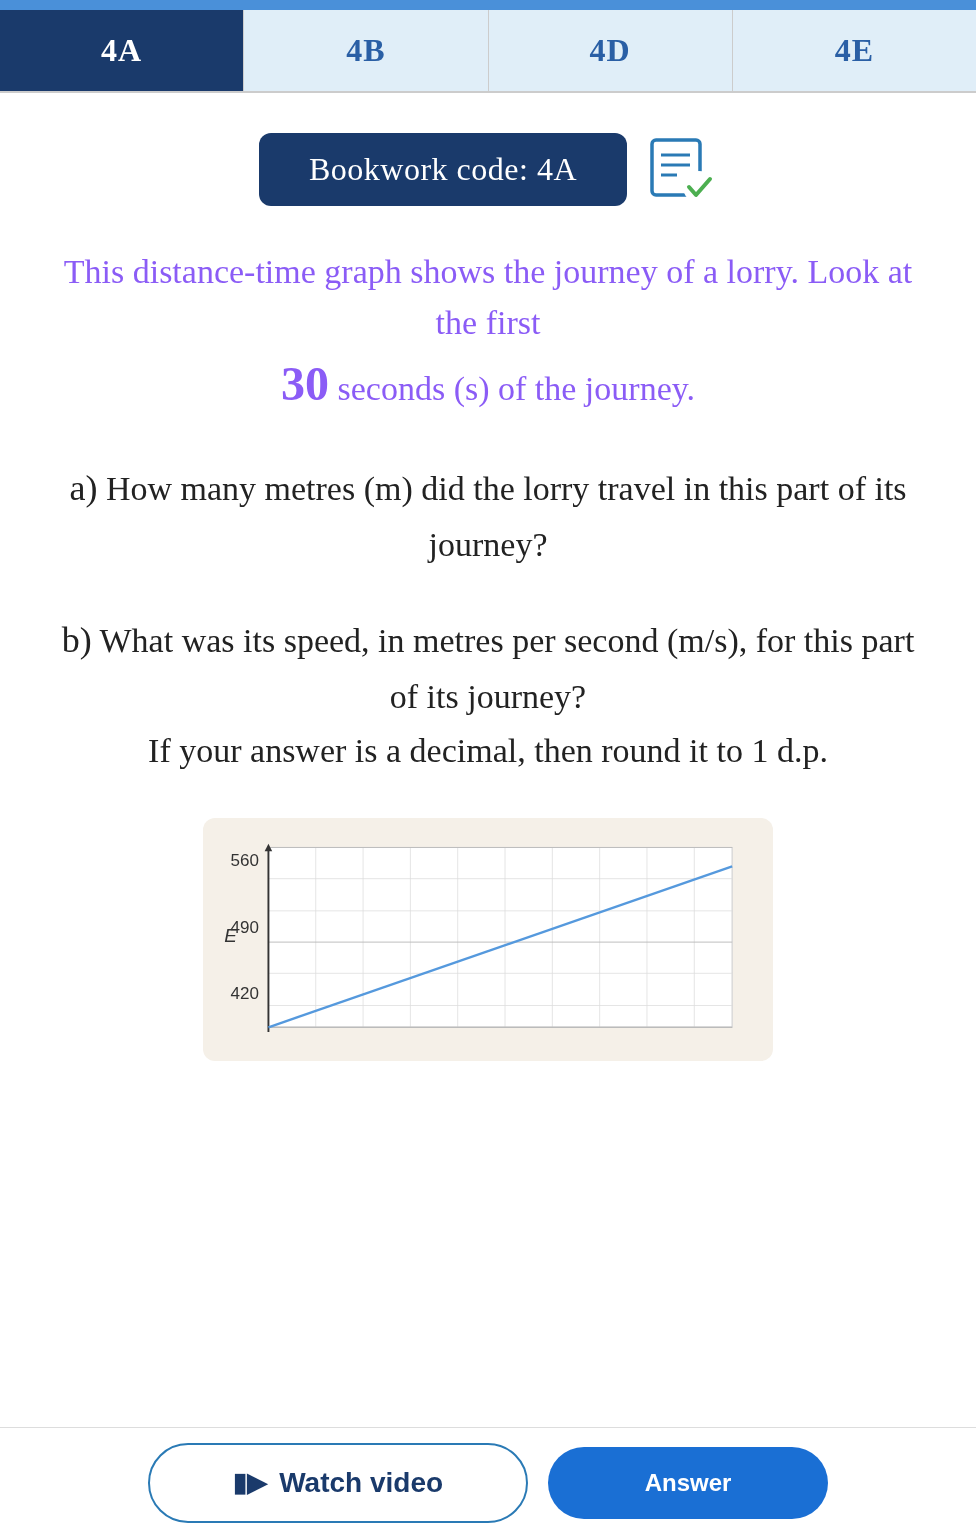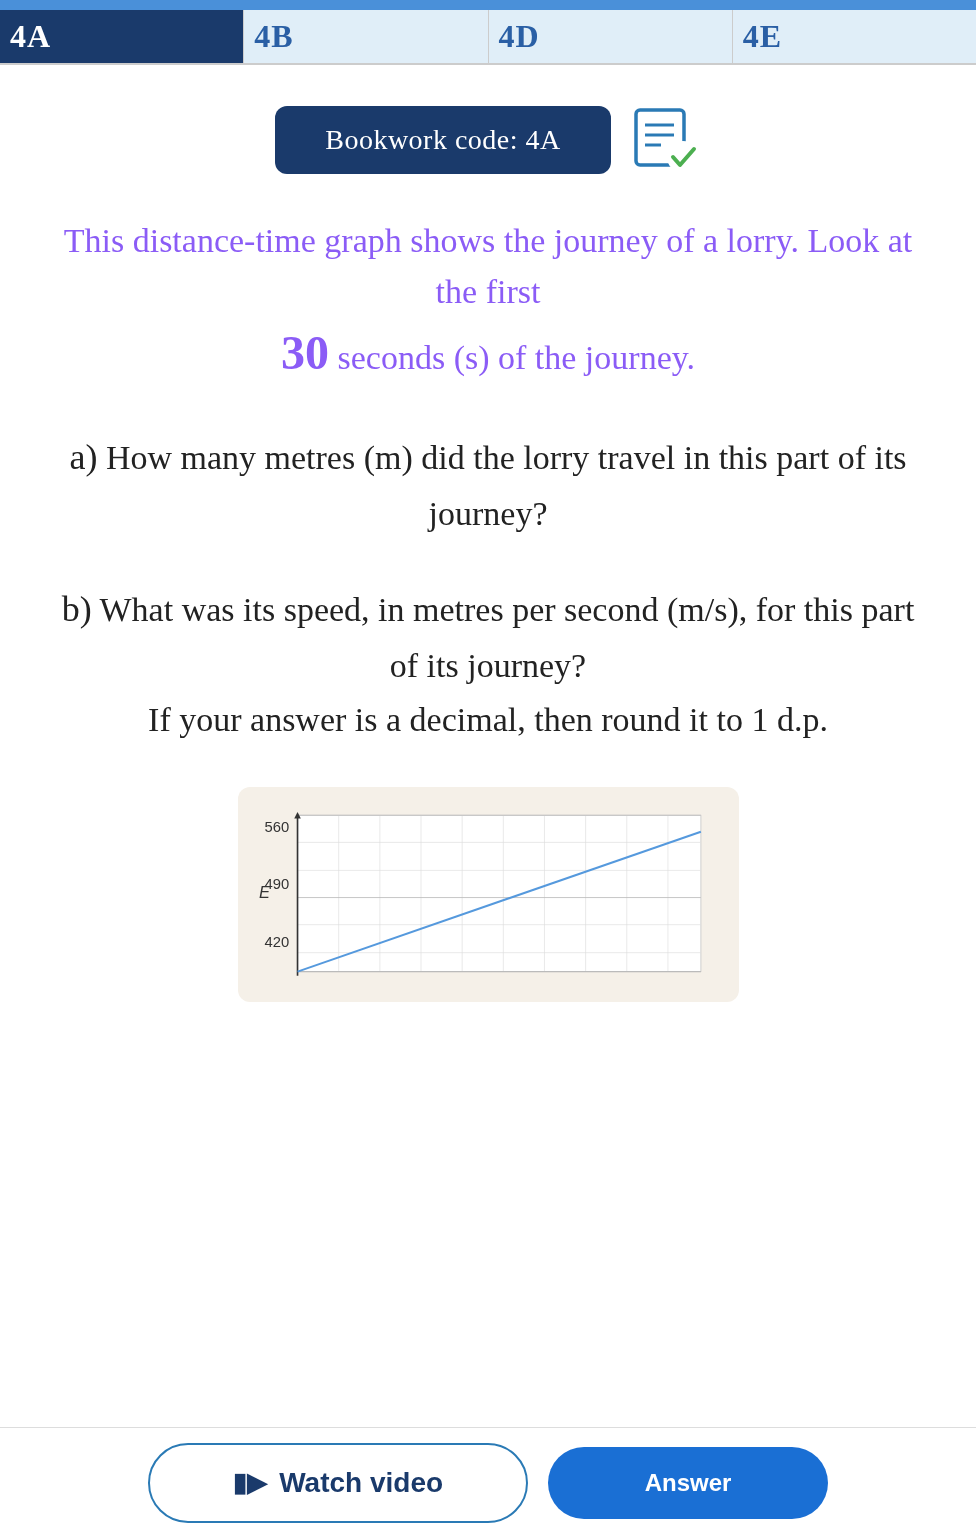--- a/index.html
+++ b/index.html
@@ -23,22 +23,22 @@
     
     .tab-row {
       display: flex;
       width: 100%;
       background: #e8f4fd;
       border-bottom: 2px solid #ccc;
     }
 
     .tab {
       flex: 1;
-      padding: 8px 10px;
-      text-align: left;
+      padding: 22px 10px;
+      text-align: center;
       font-size: 32px;
       font-weight: bold;
       color: #2a5fa5;
       cursor: pointer;
       background: #e0eef8;
       border-right: 1px solid #ccc;
       letter-spacing: 1px;
     }
 
     .tab:last-child {
@@ -69,21 +69,21 @@
       justify-content: center;
       gap: 20px;
       margin-bottom: 40px;
     }
 
     .bookwork-badge {
       background: #1a3a6b;
       color: #fff;
       border-radius: 12px;
       padding: 18px 50px;
-      font-size: 28px;
+      font-size: 32px;
       font-weight: 500;
       letter-spacing: 0.5px;
     }
 
     .check-icon {
       width: 70px;
       height: 70px;
     }
 
     
@@ -112,21 +112,21 @@
     .part-label {
       font-size: 36px;
       font-weight: 400;
     }
 
     
     .graph-container {
       background: #f5f0e8;
       border-radius: 12px;
       margin: 30px auto;
-      width: 501px;
+      width: 570px;
       padding: 20px 20px 10px 20px;
       position: relative;
     }
 
     .graph-svg {
       width: 100%;
       height: 100%;
     }
 
     

